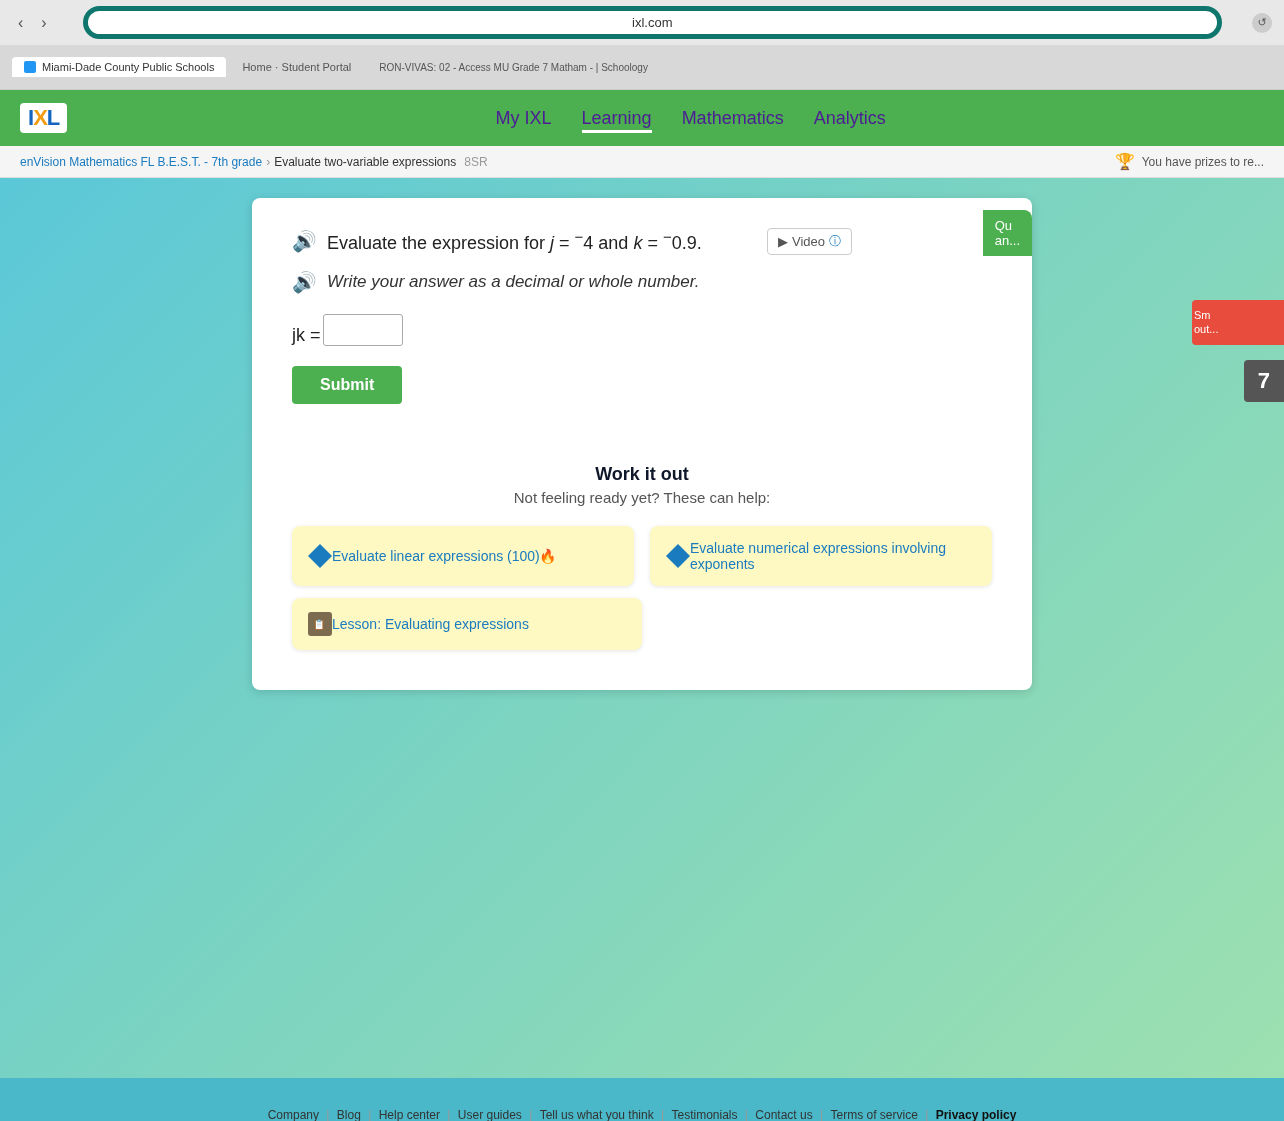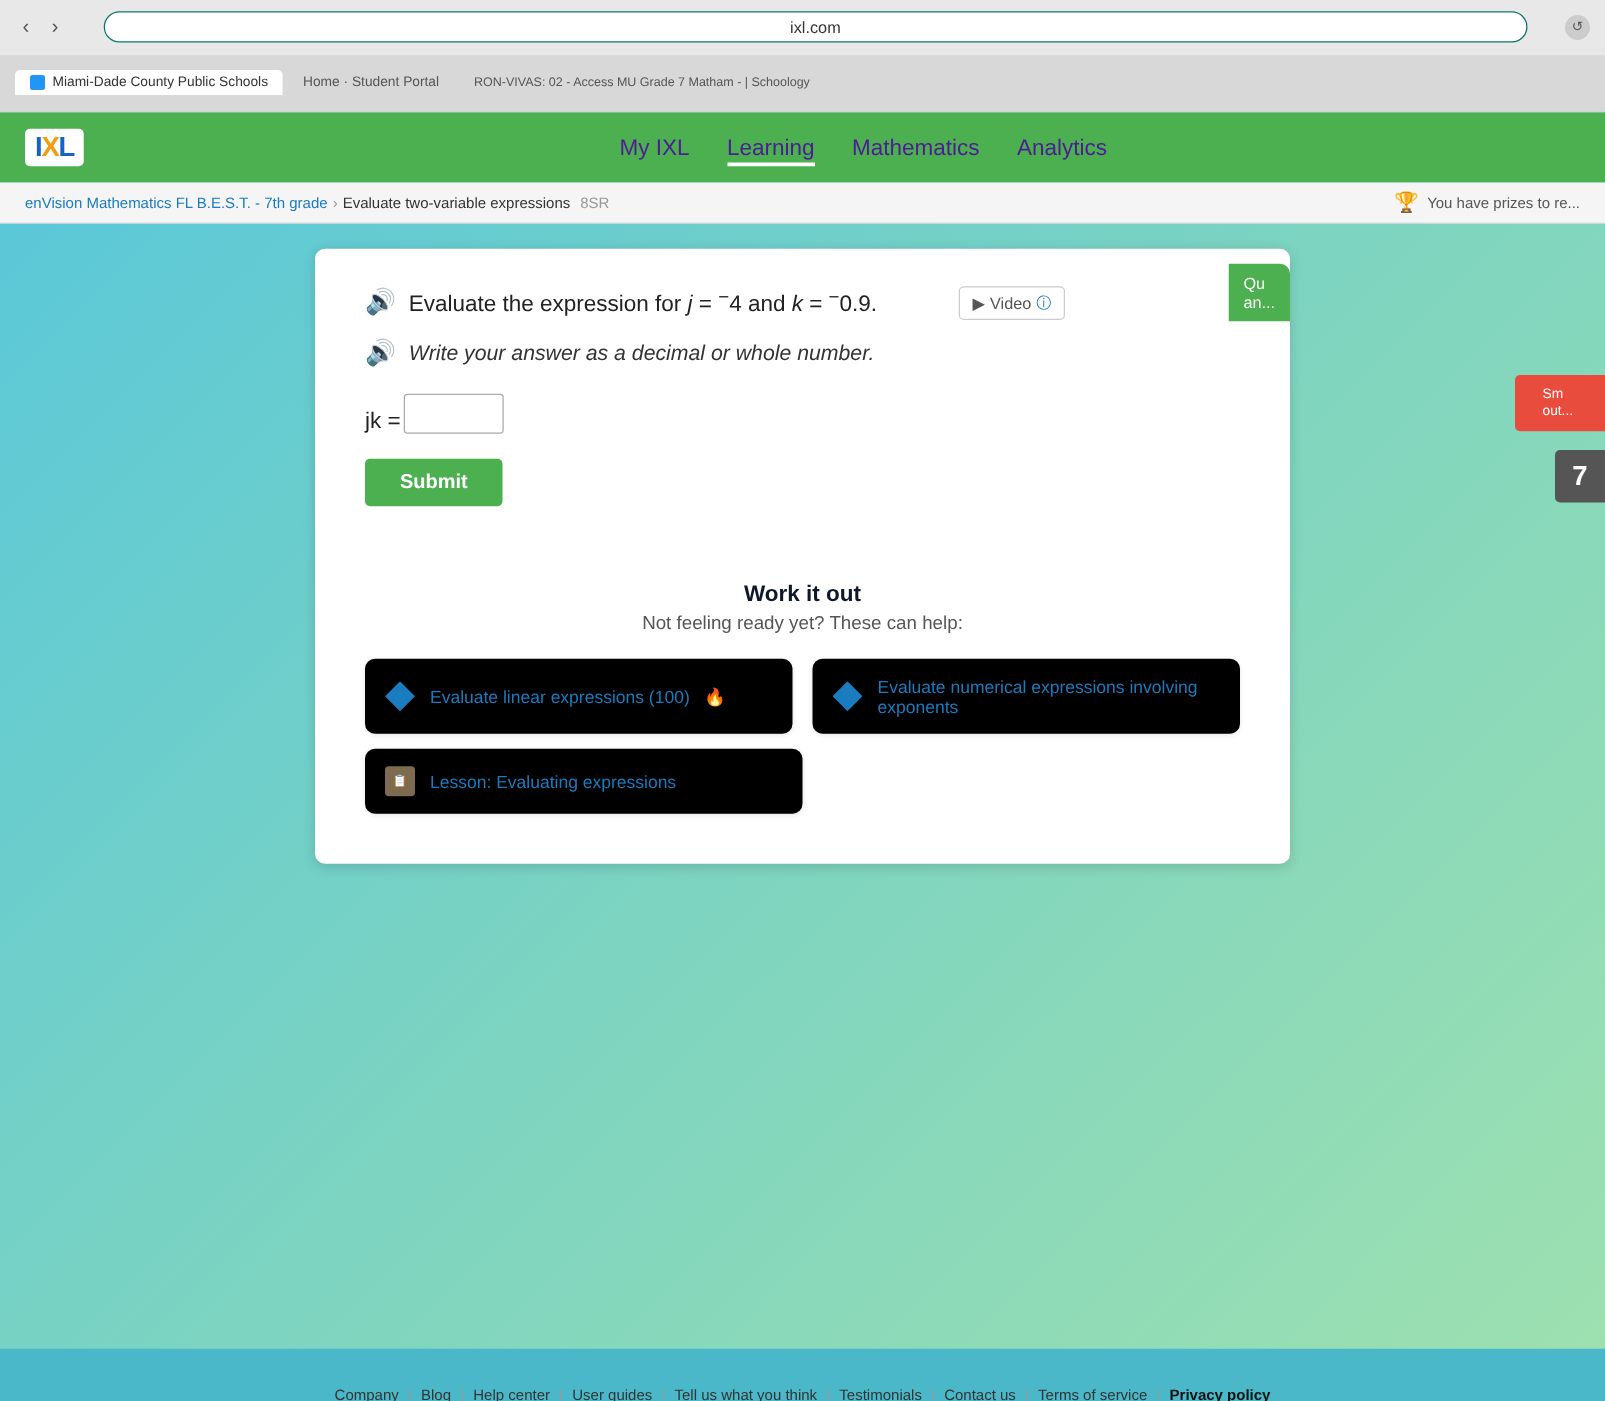--- a/index.html
+++ b/index.html
@@ -37,21 +37,21 @@
       font-size: 16px;
       color: #555;
       border: none;
       background: none;
       padding: 2px 6px;
     }
     .address-bar {
       flex: 1;
       text-align: center;
       background: white;
-      border: 1px solid #0f766e;
+      border: 5px solid #0f766e;
       border-radius: 20px;
       padding: 4px 12px;
       font-size: 13px;
       color: #333;
       margin: 0 20px;
     }
     .browser-tabs {
       display: flex;
       align-items: center;
       padding: 0 12px;
@@ -196,24 +196,24 @@
       cursor: pointer;
     }
 
     
     .side-badge {
       position: absolute;
       right: -8px;
       top: 120px;
       background: #e74c3c;
       color: white;
-      padding: 8px 22px;
+      padding: 8px 2px;
       font-size: 11px;
       border-radius: 4px 0 0 4px;
-      width: 72px;
+      width: 92px;
       line-height: 1.3;
     }
     .side-number {
       position: absolute;
       right: -8px;
       top: 175px;
       background: #555;
       color: white;
       padding: 8px 14px;
       font-size: 22px;
@@ -289,29 +289,29 @@
       font-size: 18px;
       font-weight: bold;
       cursor: pointer;
     }
     .work-it-out-sub {
       color: #555;
       font-size: 15px;
       margin-top: 4px;
     }
     .help-card {
-      background: #000000;
+      background: #fef9c3;
       border-radius: 8px;
       padding: 14px 16px;
       font-size: 14px;
       color: #1a7bbf;
       cursor: pointer;
       display: flex;
       align-items: center;
-      gap: 12px;
+      gap: 0;
       flex: 1;
       box-shadow: 0 1px 4px rgba(0,0,0,0.1);
     }
     .diamond-icon {
       width: 24px;
       height: 24px;
       background: #1a7bbf;
       clip-path: polygon(50% 0%, 100% 50%, 50% 100%, 0% 50%);
       flex-shrink: 0;
     }

